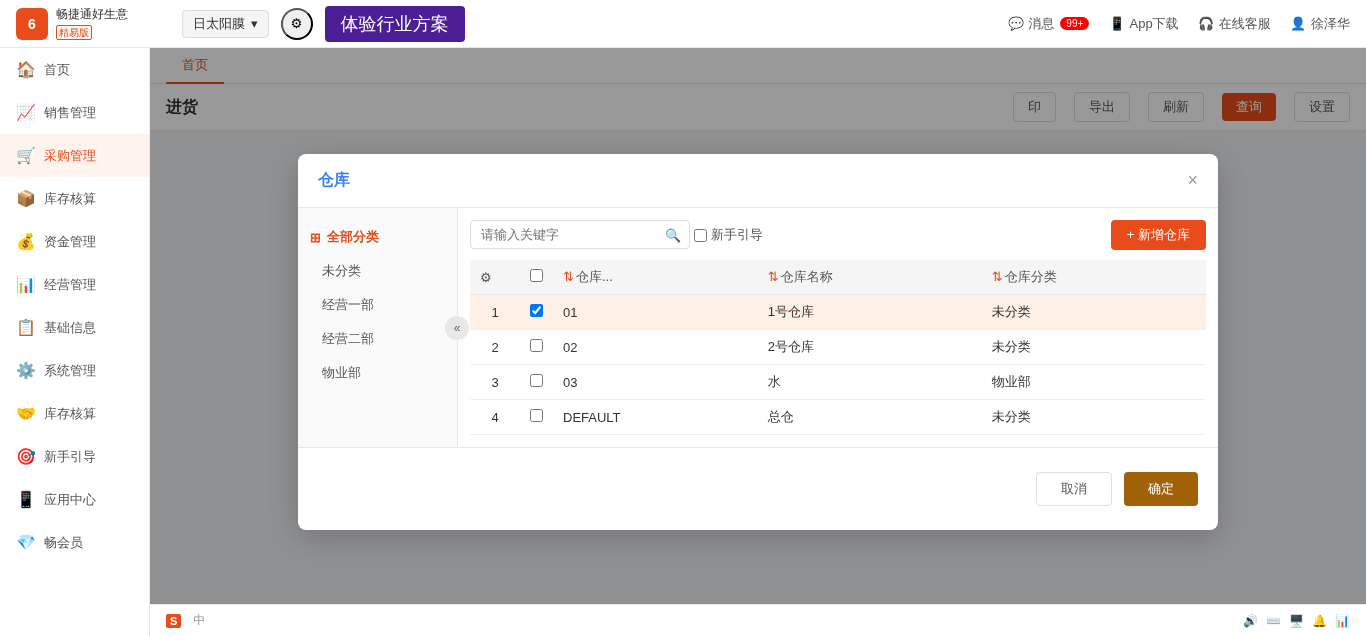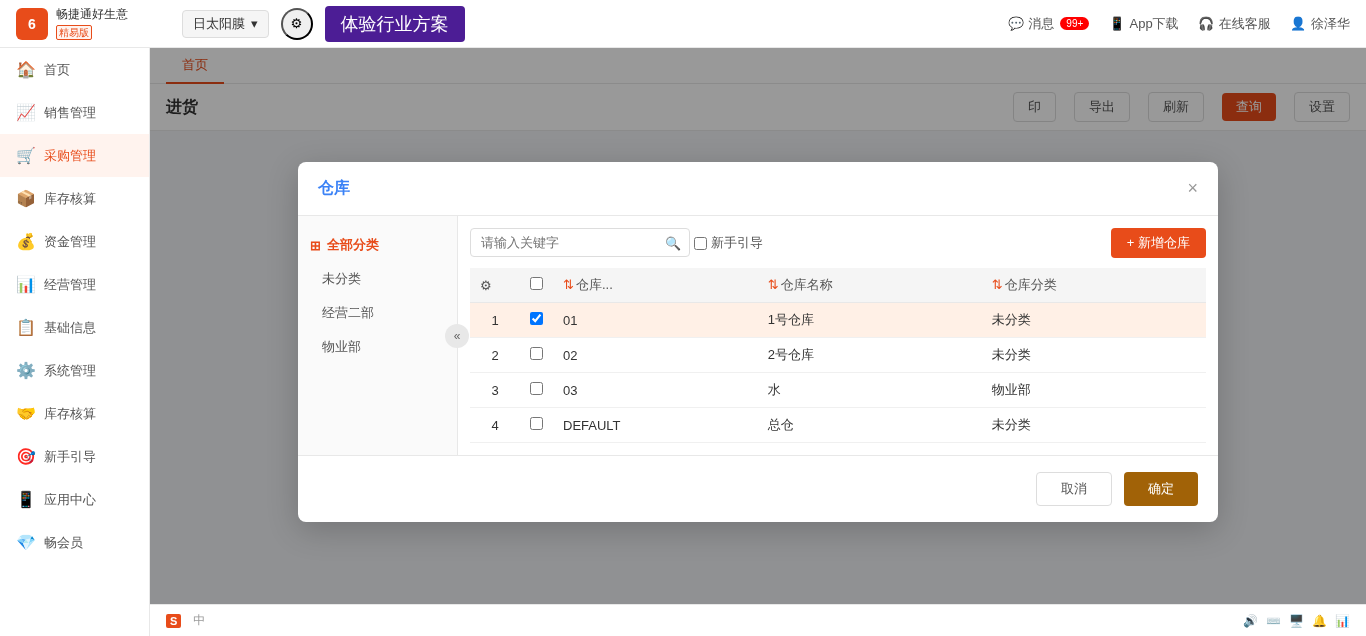--- a/index.html
+++ b/index.html
@@ -180,21 +180,21 @@
     .pagination-btn {
       width: 24px; height: 24px; border: 1px solid #ddd; border-radius: 4px;
       background: #fff; cursor: pointer; display: flex; align-items: center; justify-content: center;
       font-size: 12px;
     }
     .pagination-btn:disabled { color: #ccc; cursor: not-allowed; }
 
     
     .modal-footer {
       display: flex; justify-content: flex-end; gap: 12px;
-      padding: 16px 20px; border-top: 1px solid #e8e8e8;
+      padding: 24px 20px; border-top: 1px solid #e8e8e8;
     }
     .btn-cancel {
       border: 1px solid #ddd; background: #fff; padding: 7px 24px;
       border-radius: 4px; cursor: pointer; font-size: 13px; color: #555;
     }
     .btn-confirm {
       background: #a16207; color: #fff; border: none;
       padding: 7px 24px; border-radius: 4px; cursor: pointer; font-size: 13px;
     }
 
@@ -335,20 +335,21 @@
         </div>
 
         <div class="modal-body">
 
           <div class="category-panel">
             <div class="category-header">
               <span>⊞</span>
               <span>全部分类</span>
             </div>
             <div class="category-item">未分类</div>
+            <div class="category-item">经营一部</div>
             <div class="category-item">经营二部</div>
             <div class="category-item">物业部</div>
             <div class="collapse-btn">«</div>
           </div>
 
           <div class="table-panel">
 
             <div class="table-toolbar">
               <div class="search-wrap">
                 <input class="search-input" type="text" placeholder="请输入关键字" style="">

